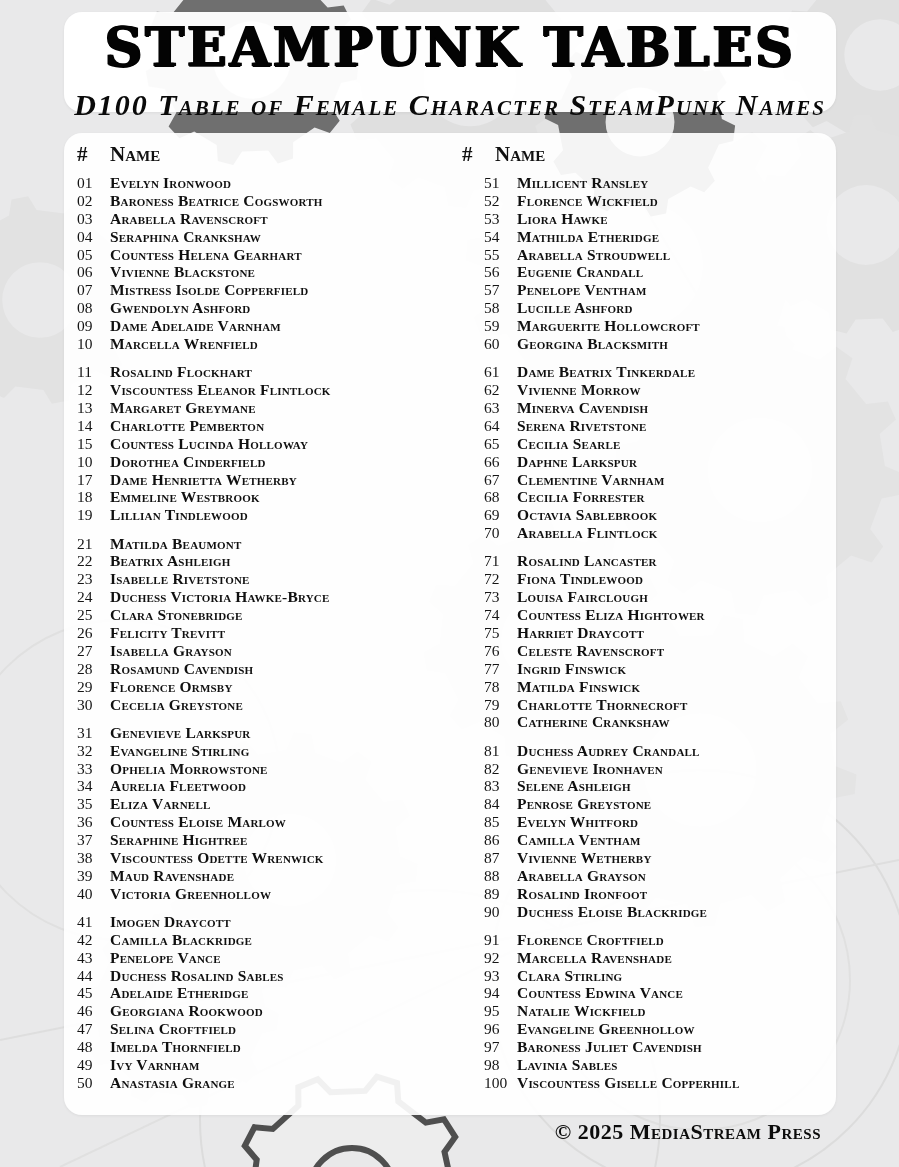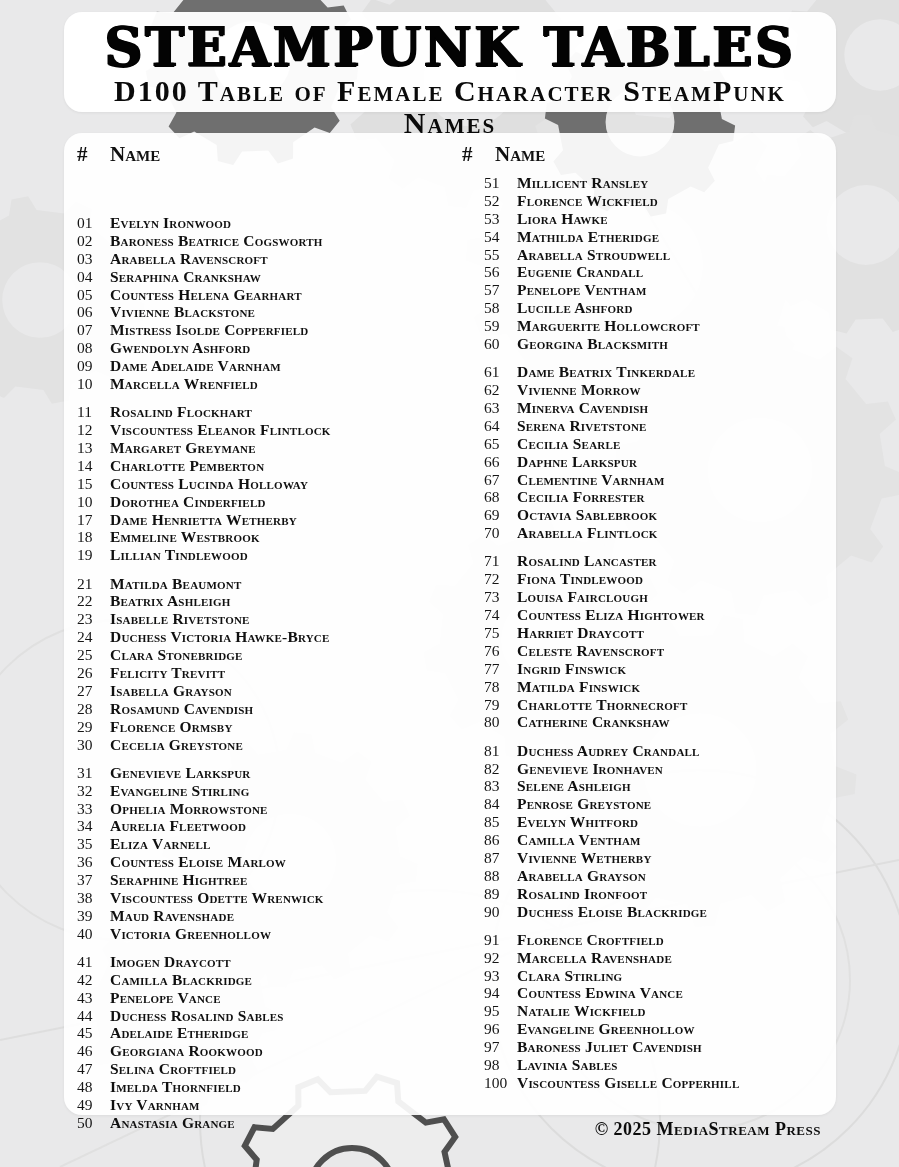--- a/index.html
+++ b/index.html
@@ -31,44 +31,45 @@
     color:#030303;
     text-shadow:1.6px 0 0 #030303,-1px 0 0 #030303,0 1px 0 #030303;
     transform:scaleY(1.04);
   }
   .sub-title{
     font-variant:small-caps;
     font-size:30px;line-height:32px;
     letter-spacing:2px;
     font-weight:600;
     color:#0a0a0a;
-    margin-top:0;
+    margin-top:14px;
+    font-style:italic;
   }
   
   .col-head{
     position:absolute;top:9px;
     font-variant:small-caps;font-weight:bold;font-size:21px;color:#111;
   }
   .rows{
     position:absolute;top:41px;width:370px;
   }
   #col-left-head-num{left:13px;} #col-left-head-name{left:46px;}
   #col-right-head-num{left:398px;} #col-right-head-name{left:431px;}
-  #col-left{left:13px;margin-top:40px;} #col-right{left:420px;}
+  #col-left{left:13px;} #col-right{left:420px;}
   .row{
     height:17.9px;line-height:17.9px;
     font-variant:small-caps;font-size:15.5px;white-space:nowrap;
   }
   .row.group-start{margin-top:10.3px;}
   .row .num{display:inline-block;width:33px;color:#151515;}
   .row .nm{color:#101010;font-weight:600;letter-spacing:0.2px;}
   
   #footer{
     position:absolute;right:78px;top:1119px;z-index:2;
-    font-variant:small-caps;font-size:18px;font-weight:600;color:#0c0c0c;
+    font-variant:small-caps;font-size:22px;font-weight:600;color:#0c0c0c;
     letter-spacing:0.5px;
   }
 </style>
 </head>
 <body>
 
 <svg id="bg-art" width="899" height="1167" viewBox="0 0 899 1167">
     <circle cx="700" cy="980" r="210" fill="none" stroke="#dcdcdc" stroke-width="2"></circle>
     <circle cx="700" cy="980" r="150" fill="none" stroke="#e0e0e0" stroke-width="2"></circle>
     <circle cx="430" cy="1120" r="230" fill="none" stroke="#dcdcdc" stroke-width="2"></circle>

